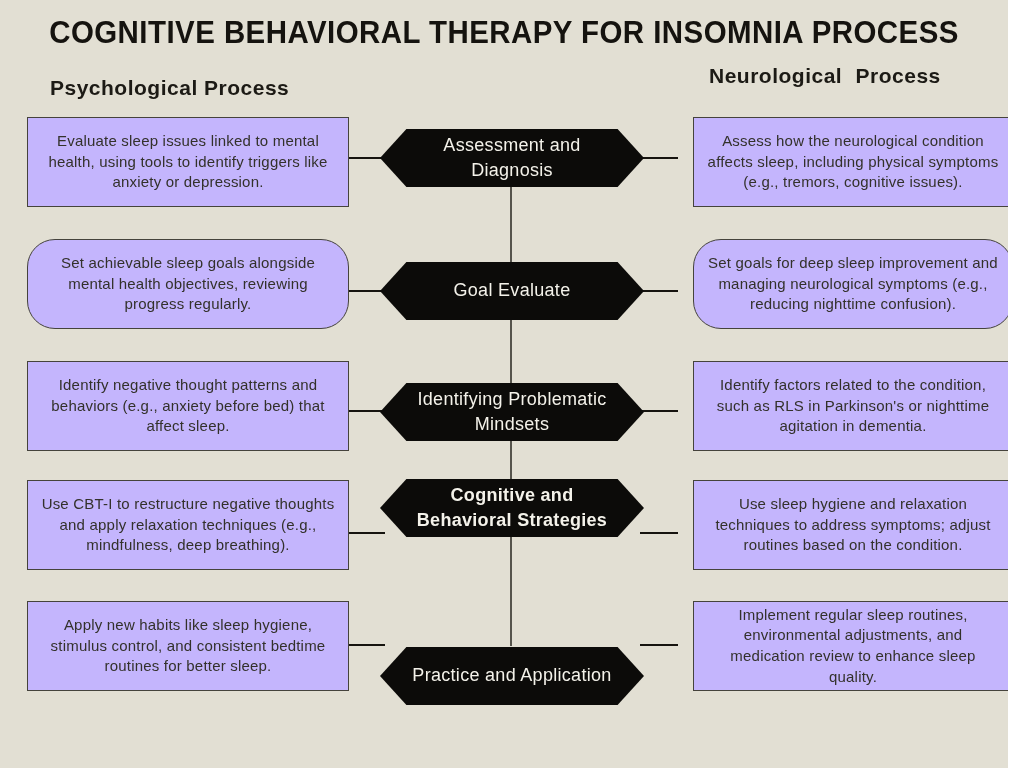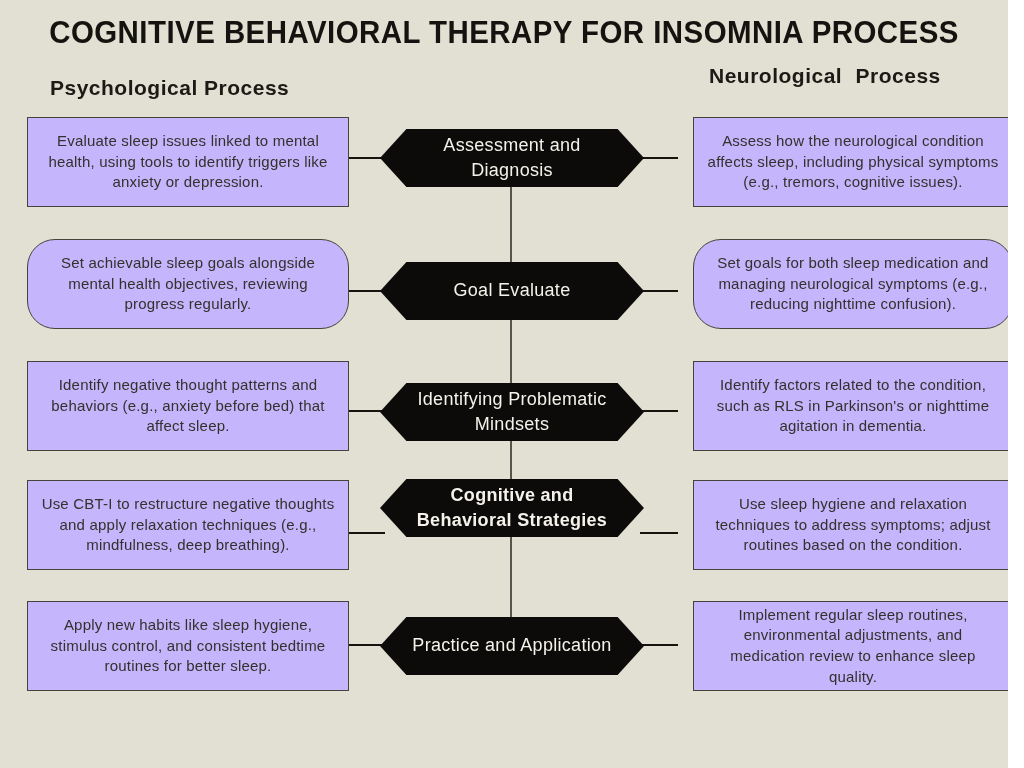--- a/index.html
+++ b/index.html
@@ -56,21 +56,21 @@
     text-align:center;
     color:#f4f2ea;
     font-size:18px;line-height:1.4;letter-spacing:0.3px;
     padding:0 26px;box-sizing:border-box;
   }
   
   .r1.box{top:117px;} .r1.hex{top:129px;justify-content:flex-end;} .r1.connector{top:157px;}
   .r2.box{top:239px;border-radius:28px;} .r2.hex{top:262px;} .r2.connector{top:290px;}
   .r3.box{top:361px;} .r3.hex{top:383px;} .r3.connector{top:410px;}
   .r4.box{top:480px;} .r4.hex{top:479px;font-weight:bold;} .r4.connector{top:532px;}
-  .r5.box{top:601px;} .r5.hex{top:617px;} .r5.connector{top:644px;}
+  .r5.box{top:601px;} .r5.hex{top:647px;} .r5.connector{top:644px;}
 </style>
 </head>
 <body>
 
 <div class="canvas">
 
   <div class="title">COGNITIVE BEHAVIORAL THERAPY FOR INSOMNIA PROCESS</div>
 
   <div class="col-head left">Psychological Process</div>
   <div class="col-head right">Neurological Process</div>
@@ -91,21 +91,21 @@
 
   <div class="connector lconn r2"></div>
   <div class="connector rconn r2"></div>
   <div class="box lbox r2">
       <p>Set achievable sleep goals alongside mental health objectives, reviewing progress regularly.</p>
     </div>
   <div class="hex r2">
       <span>Goal Evaluate</span>
     </div>
   <div class="box rbox r2">
-      <p>Set goals for both sleep medication and managing neurological symptoms (e.g., reducing nighttime confusion).</p>
+      <p>Set goals for deep sleep improvement and managing neurological symptoms (e.g., reducing nighttime confusion).</p>
     </div>
 
   <div class="connector lconn r3"></div>
   <div class="connector rconn r3"></div>
   <div class="box lbox r3">
       <p>Identify negative thought patterns and behaviors (e.g., anxiety before bed) that affect sleep.</p>
     </div>
   <div class="hex r3">
       <span>Identifying Problematic Mindsets</span>
     </div>

